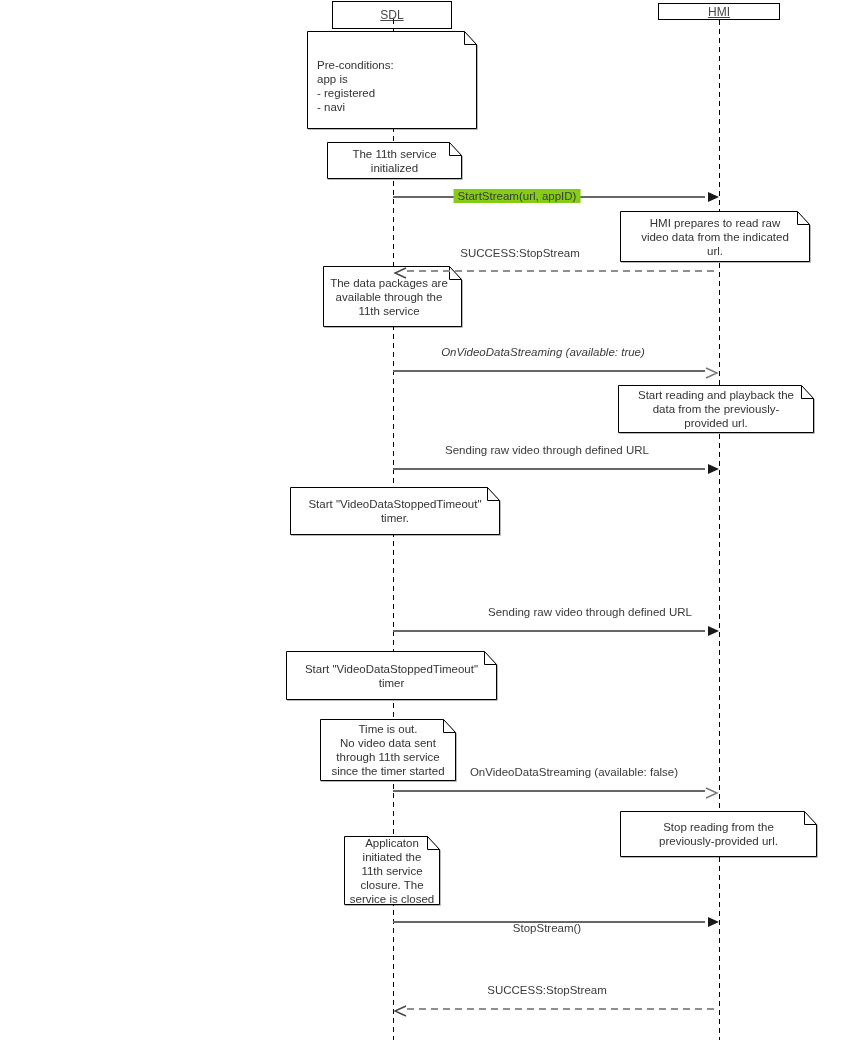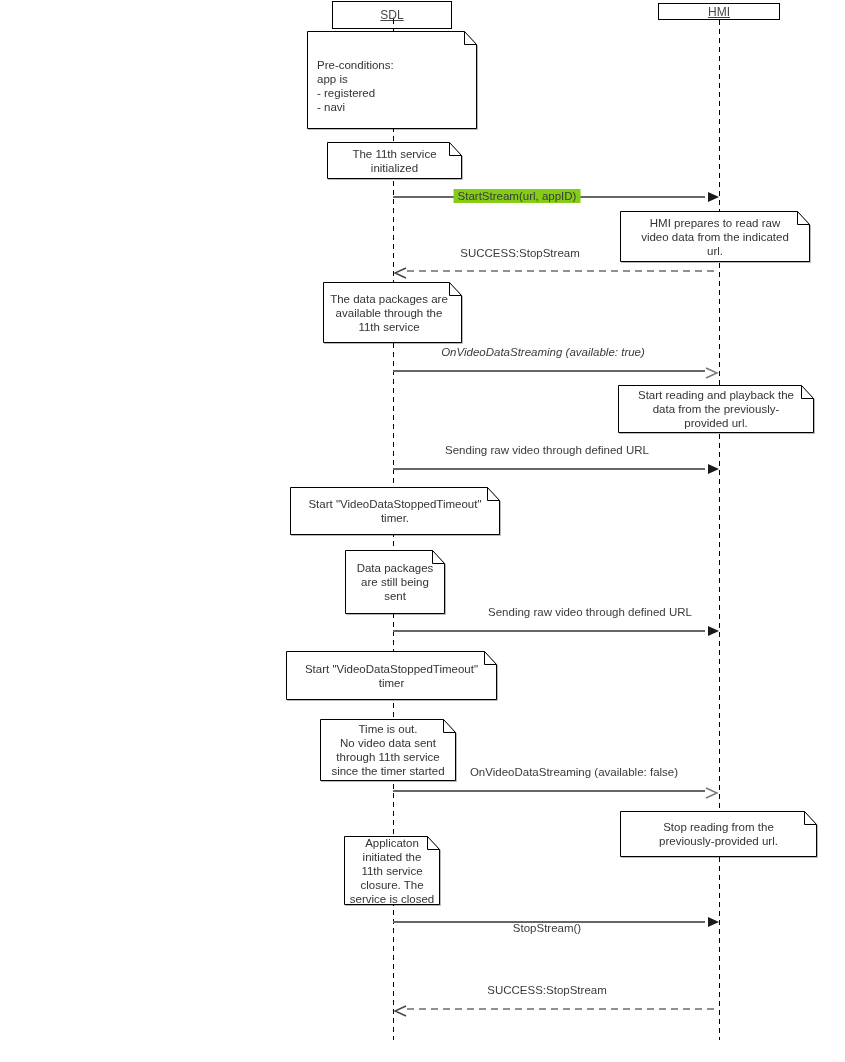--- a/index.html
+++ b/index.html
@@ -65,21 +65,21 @@
     </div>
     <div class="note" style="left: 620px; top: 211px; width: 190px; height: 51px;">
       <svg width="190" height="51">
         <path d="M0.5 0.5 L177.5 0.5 L189.5 13.5 L189.5 50.5 L0.5 50.5 Z" fill="#fff" stroke="#000"></path>
         <path d="M177.5 0.5 L177.5 13.5 L189.5 13.5" fill="none" stroke="#000"></path>
       </svg>
       <div class="note-text"><span class="tx">HMI prepares to read raw
 video data from the indicated
 url.</span></div>
     </div>
-    <div class="note" style="left: 323px; top: 282px; width: 132px; height: 61px;">
+    <div class="note" style="left: 323px; top: 266px; width: 132px; height: 61px;">
       <svg width="139" height="61">
         <path d="M0.5 0.5 L126.5 0.5 L138.5 13.5 L138.5 60.5 L0.5 60.5 Z" fill="#fff" stroke="#000"></path>
         <path d="M126.5 0.5 L126.5 13.5 L138.5 13.5" fill="none" stroke="#000"></path>
       </svg>
       <div class="note-text"><span class="tx">The data packages are
 available through the
 11th service</span></div>
     </div>
     <div class="note" style="left: 618px; top: 385px; width: 196px; height: 48px;">
       <svg width="196" height="48">
@@ -90,29 +90,20 @@
 data from the previously-
 provided url.</span></div>
     </div>
     <div class="note" style="left: 290px; top: 487px; width: 210px; height: 48px;">
       <svg width="210" height="48">
         <path d="M0.5 0.5 L197.5 0.5 L209.5 13.5 L209.5 47.5 L0.5 47.5 Z" fill="#fff" stroke="#000"></path>
         <path d="M197.5 0.5 L197.5 13.5 L209.5 13.5" fill="none" stroke="#000"></path>
       </svg>
       <div class="note-text"><span class="tx">Start "VideoDataStoppedTimeout"
 timer.</span></div>
-    </div>
-    <div class="note" style="left: 345px; top: 550px; width: 100px; height: 64px;">
-      <svg width="100" height="64">
-        <path d="M0.5 0.5 L87.5 0.5 L99.5 13.5 L99.5 63.5 L0.5 63.5 Z" fill="#fff" stroke="#000"></path>
-        <path d="M87.5 0.5 L87.5 13.5 L99.5 13.5" fill="none" stroke="#000"></path>
-      </svg>
-      <div class="note-text"><span class="tx">Data packages
-are still being
-sent</span></div>
     </div>
     <div class="note" style="left: 286px; top: 651px; width: 211px; height: 49px;">
       <svg width="211" height="49">
         <path d="M0.5 0.5 L198.5 0.5 L210.5 13.5 L210.5 48.5 L0.5 48.5 Z" fill="#fff" stroke="#000"></path>
         <path d="M198.5 0.5 L198.5 13.5 L210.5 13.5" fill="none" stroke="#000"></path>
       </svg>
       <div class="note-text"><span class="tx">Start "VideoDataStoppedTimeout"
 timer</span></div>
     </div>
     <div class="note" style="left: 320px; top: 719px; width: 136px; height: 62px;">

